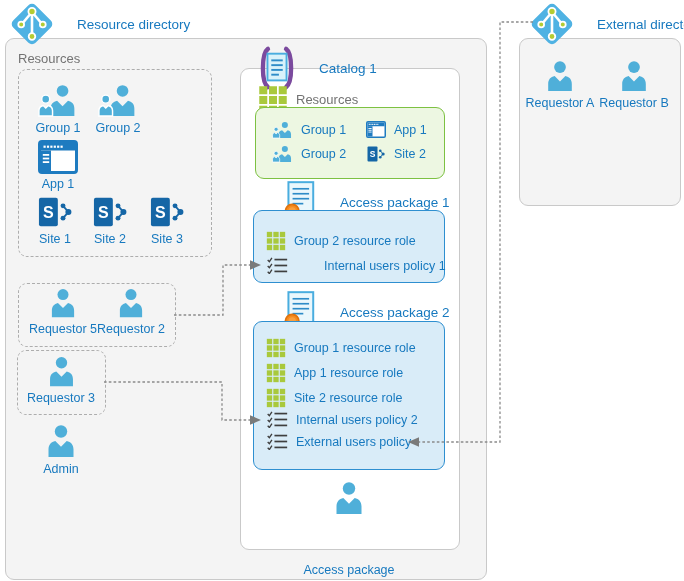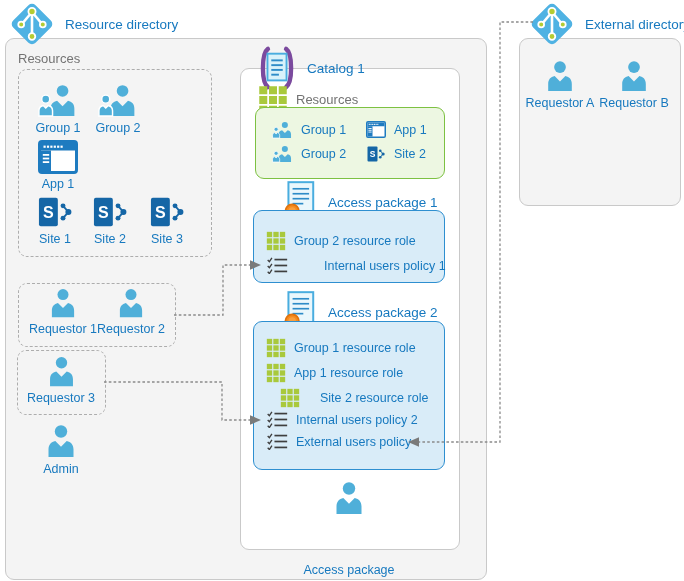--- a/index.html
+++ b/index.html
@@ -4,21 +4,21 @@
 <style>
   html,body{margin:0;padding:0;background:#fff;}
   .canvas{position:relative;width:684px;height:581px;background:#fff;
           font-family:"Liberation Sans",sans-serif;overflow:hidden;}
   .panel{position:absolute;background:#F4F4F4;border:1px solid #C9C9C9;border-radius:9px;}
   .card{position:absolute;background:#FFFFFF;border:1px solid #C9C9C9;border-radius:9px;}
   .dashed-box{position:absolute;border:1.3px dashed #ADADAD;border-radius:9px;}
   .greenbox{position:absolute;background:#EDF7E2;border:1.5px solid #7DC142;border-radius:9px;}
   .bluebox{position:absolute;background:#D9ECF8;border:1.5px solid #2E8FD0;border-radius:9px;}
   .hdr{position:absolute;display:flex;align-items:center;color:#1779BF;font-size:13.5px;white-space:nowrap;}
-  .hdr .ht{margin-left:9px;}
+  .hdr .ht{margin-left:21px;}
   .lbl{position:absolute;color:#737373;font-size:13px;white-space:nowrap;}
   .node{position:absolute;display:flex;flex-direction:column;align-items:center;}
   .node .nl{color:#1779BF;font-size:12.5px;margin-top:3px;white-space:nowrap;text-align:center;}
   .node .nl.wrap{white-space:normal;line-height:1.25;}
   .row{position:absolute;display:flex;align-items:center;color:#1779BF;font-size:12.5px;white-space:nowrap;}
   .row .ri{margin-right:8px;flex:0 0 auto;}
   .connectors{position:absolute;left:0;top:0;width:684px;height:581px;pointer-events:none;z-index:6;}
   .ic-person{color:#4FAFD9;}
   .ic-grid{color:#A9C93C;}
 </style>
@@ -186,21 +186,21 @@
         <use href="#sym-site"></use>
       </svg>
     <div class="nl">Site 3</div>
   </div>
 
   <div class="dashed-box" style="left:18px;top:283px;width:156px;height:62px;"></div>
   <div class="node" style="left:26px;top:287px;width:74px;">
     <svg class="ic-person" width="32" height="32">
         <use href="#sym-person"></use>
       </svg>
-    <div class="nl">Requestor 1</div>
+    <div class="nl">Requestor 5</div>
   </div>
   <div class="node" style="left:94px;top:287px;width:74px;">
     <svg class="ic-person" width="32" height="32">
         <use href="#sym-person"></use>
       </svg>
     <div class="nl">Requestor 2</div>
   </div>
 
   <div class="dashed-box" style="left:17px;top:350px;width:87px;height:63px;"></div>
   <div class="node" style="left:24px;top:355px;width:74px;">
@@ -287,21 +287,21 @@
         <use href="#sym-grid"></use>
       </svg>
     <span>Group 1 resource role</span>
   </div>
   <div class="row" style="left:266px;top:363px;">
     <svg class="ri ic-grid" width="20" height="20">
         <use href="#sym-grid"></use>
       </svg>
     <span>App 1 resource role</span>
   </div>
-  <div class="row" style="left:280px;top:388px;gap:12px;">
+  <div class="row" style="left:266px;top:388px;">
     <svg class="ri ic-grid" width="20" height="20">
         <use href="#sym-grid"></use>
       </svg>
     <span>Site 2 resource role</span>
   </div>
   <div class="row" style="left:266px;top:411px;">
     <svg class="ri" width="22" height="17">
         <use href="#sym-policy"></use>
       </svg>
     <span>Internal users policy 2</span>

